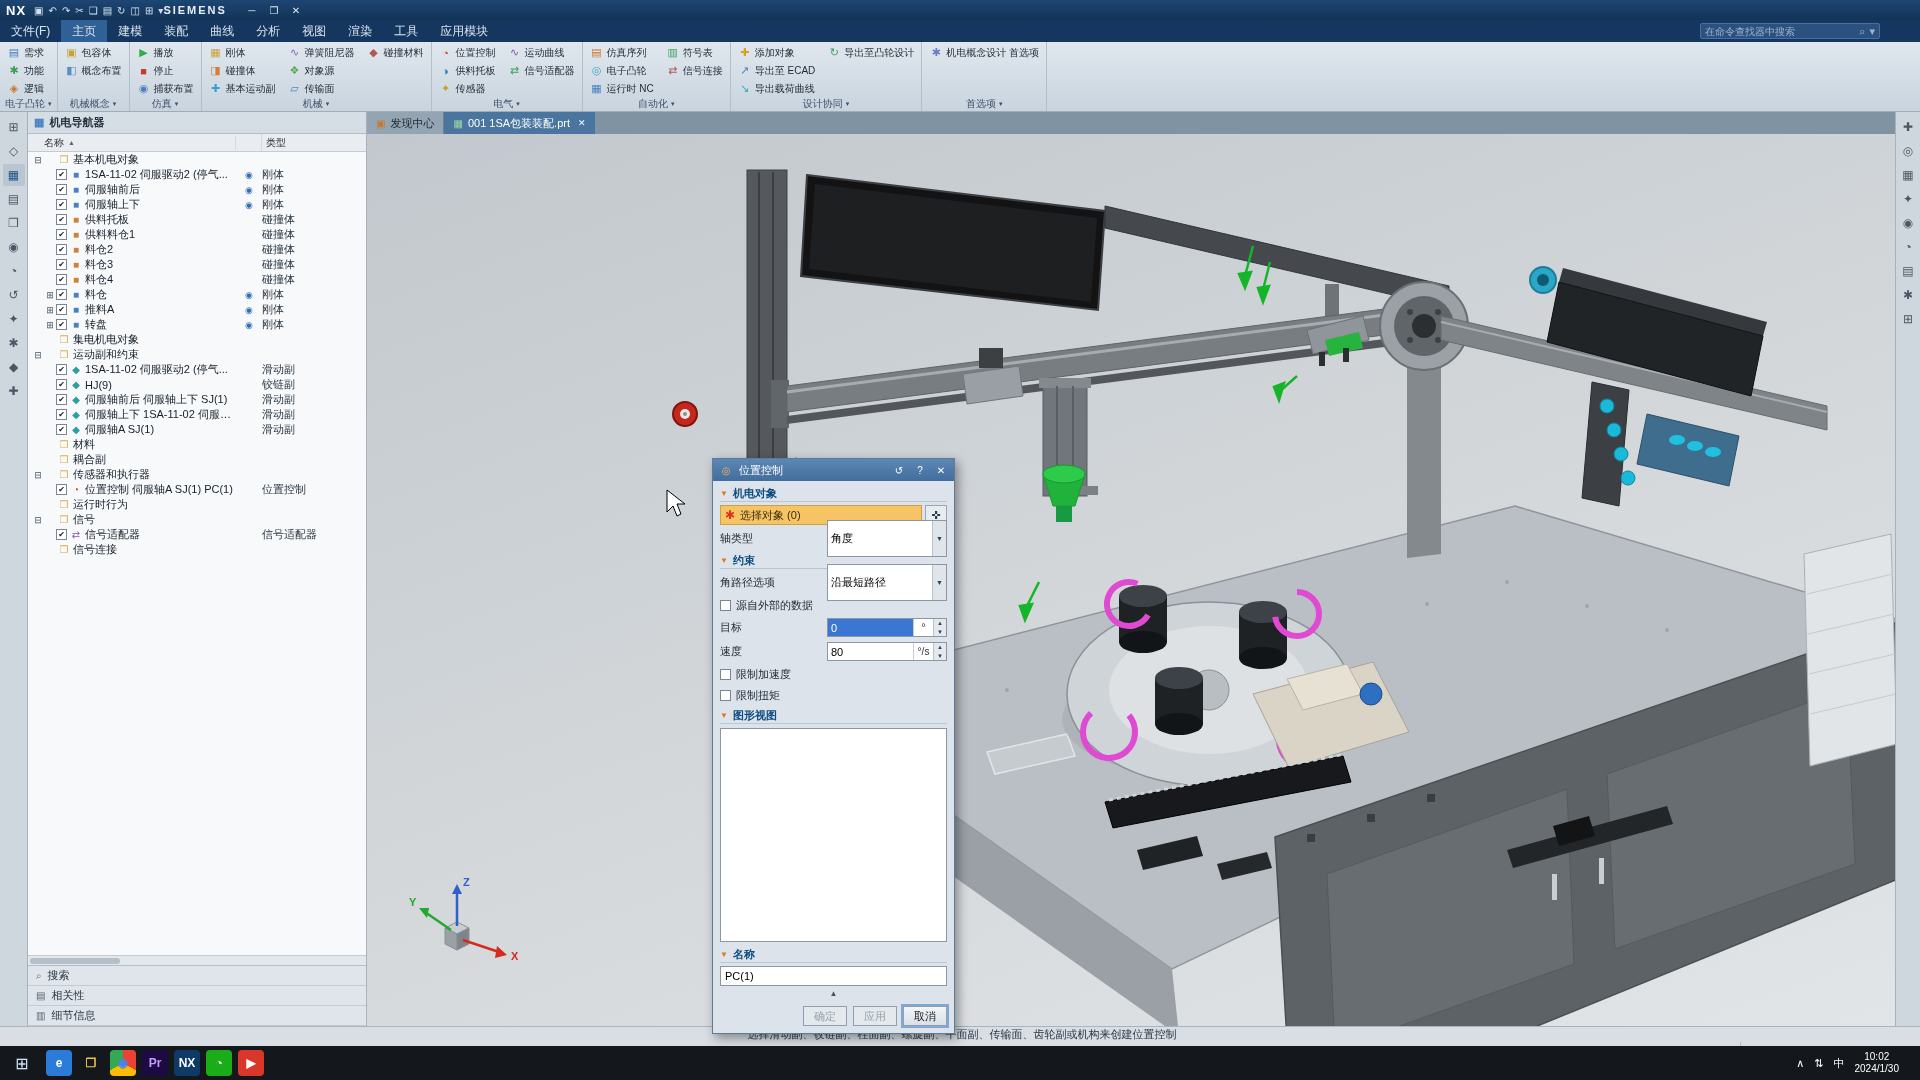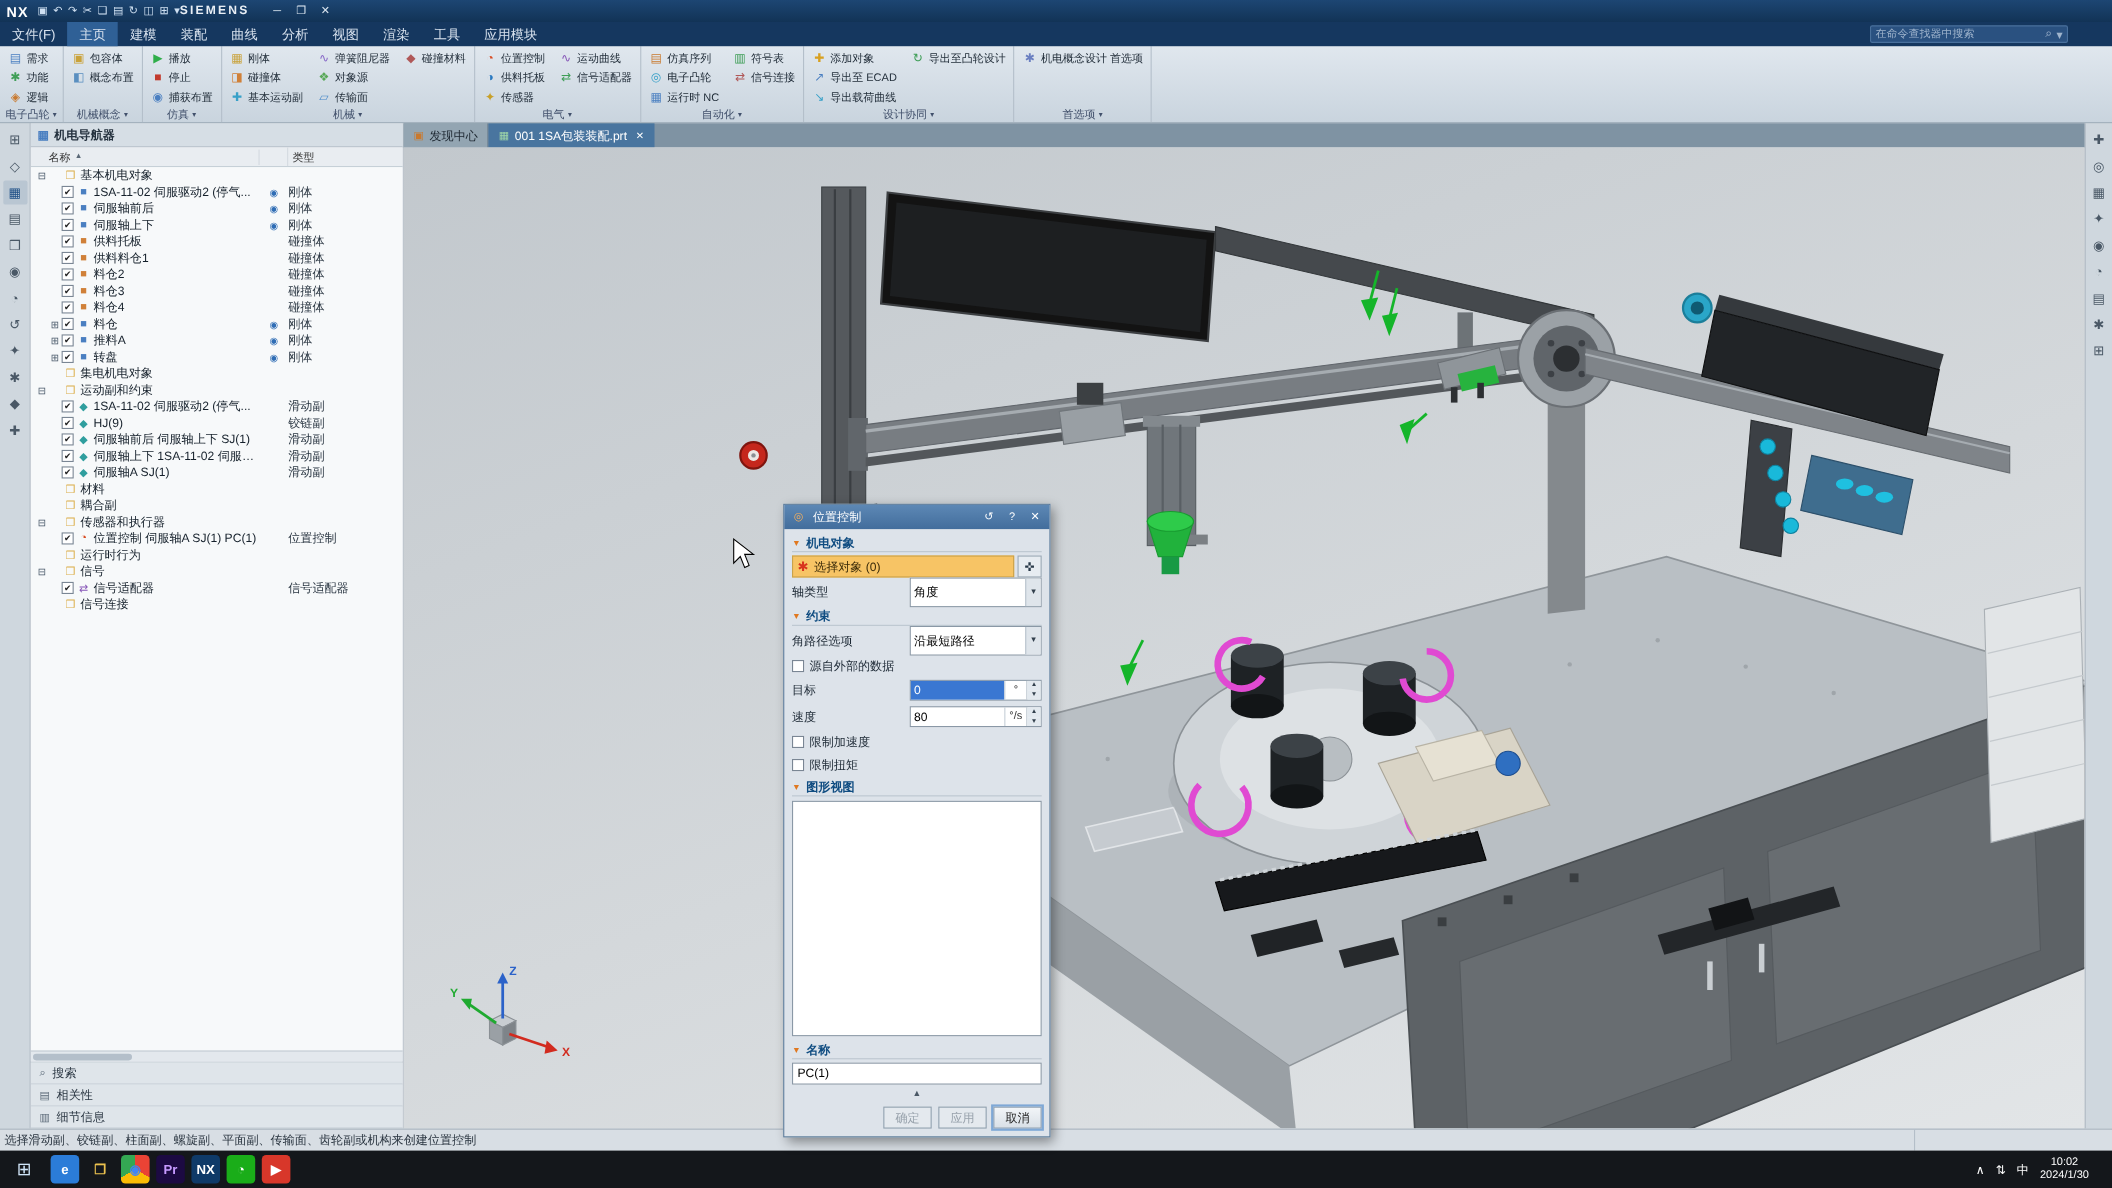--- a/index.html
+++ b/index.html
@@ -83,41 +83,41 @@
   .dlg-ico { width:16px; text-align:center; font-size:10px; }
   .dlg-body { flex:1; padding:4px 7px 2px; display:flex; flex-direction:column; gap:3px; overflow:hidden; }
   .sec { display:flex; align-items:center; gap:5px; height:17px; font-weight:bold; color:#0f4c81; border-bottom:1px solid #bcc6d0; flex:none; }
   .seccaret { color:#e07820; font-size:8px; }
   .selrow { display:flex; gap:3px; align-items:center; flex:none; }
   .selfield { flex:1; height:20px; background:#f7c465; border:1px solid #caa24a; display:flex; align-items:center; gap:5px; padding:0 4px; color:#3a2a08; }
   .selstar { color:#d8341e; font-size:12px; }
   .selbtn { width:22px; height:20px; border:1px solid #9aa8b5; background:#e7ecf1; display:flex; align-items:center; justify-content:center; font-size:11px; color:#2a3a4a; }
   .frow { display:flex; align-items:center; height:21px; flex:none; }
   .flabel { flex:1; color:#1d2935; }
-  .dd { width:120px; height:27px; background:#fff; border:1px solid #8a98a6; display:flex; align-items:center; padding-left:3px; }
+  .dd { width:120px; height:37px; background:#fff; border:1px solid #8a98a6; display:flex; align-items:center; padding-left:3px; }
   .ddval { flex:1; overflow:hidden; white-space:nowrap; }
   .ddcaret { width:14px; height:100%; background:#dfe5eb; border-left:1px solid #b8c2cc; display:flex; align-items:center; justify-content:center; font-size:7px; color:#33404d; }
   .cbrow { display:flex; align-items:center; gap:5px; height:18px; flex:none; color:#1d2935; }
   .cbox { width:11px; height:11px; border:1px solid #7a8694; background:#fff; flex:none; }
   .spin { width:120px; height:19px; border:1px solid #8a98a6; background:#fff; display:flex; align-items:stretch; }
   .spval { flex:1; display:flex; align-items:center; padding:0 3px; }
   .spval.sel { background:#3a77d2; color:#fff; }
   .spunit { min-width:20px; border-left:1px solid #c6cfd8; display:flex; align-items:center; justify-content:center; color:#333; font-size:10px; padding:0 2px; }
   .sparrows { width:13px; border-left:1px solid #b8c2cc; display:flex; flex-direction:column; }
   .sparrows span { flex:1; font-size:6px; background:#e3e9ef; display:flex; align-items:center; justify-content:center; color:#33404d; }
   .graphbox { flex:1; background:#fff; border:1px solid #8a98a6; margin:1px 0; }
   .nameinput { height:20px; background:#fff; border:1px solid #8a98a6; display:flex; align-items:center; padding:0 4px; flex:none; }
   .collapse { text-align:center; font-size:8px; color:#4a5866; height:12px; flex:none; }
   .dlg-btns { display:flex; justify-content:flex-end; gap:6px; padding:3px 7px 7px; flex:none; }
   .dbtn { min-width:44px; height:20px; background:linear-gradient(#f2f5f8,#d9e0e7); border:1px solid #90a0ae; display:flex; align-items:center; justify-content:center; color:#222; }
   .dbtn.disabled { color:#98a2ac; background:#e4e9ee; }
   .dbtn.focused { outline:2px solid #7fa8d6; }
 
   
-  .statusbar { position:absolute; left:0; right:0; bottom:34px; height:20px; background:#d8dee4; border-top:1px solid #aab4be; display:flex; align-items:center; font-size:11px; color:#2a3540; padding-left:4px; z-index:20; }
+  .statusbar { position:absolute; left:0; right:0; bottom:34px; height:20px; background:#d8dee4; border-top:1px solid #aab4be; display:flex; align-items:center; font-size:11px; color:#2a3540; padding-left:4px; z-index:20;flex-direction:column; }
   .statseg { margin-left:auto; width:180px; height:100%; border-left:1px solid #b4bec8; }
 
   
   .taskbar { position:absolute; left:0; right:0; bottom:0; height:34px; background:#14171b; display:flex; align-items:center; color:#fff; z-index:30; }
   .tbstart { width:44px; height:100%; display:flex; align-items:center; justify-content:center; font-size:16px; color:#cfe4f8; }
   .tbapps { display:flex; align-items:center; gap:6px; padding-left:2px; }
   .tbapp { width:26px; height:26px; border-radius:4px; display:flex; align-items:center; justify-content:center; font-size:12px; font-weight:bold; }
   .tbtray { margin-left:auto; display:flex; align-items:center; gap:10px; padding-right:6px; font-size:11px; }
   .clock { text-align:center; font-size:10px; line-height:1.25; }
   .showdesk { width:5px; height:100%; border-left:1px solid #3a4048; }

